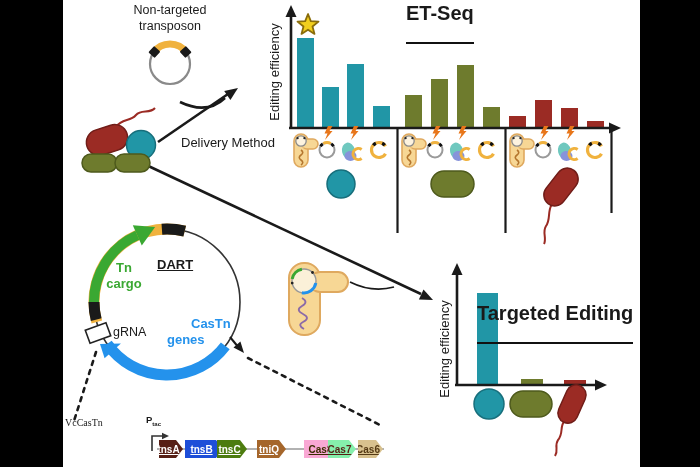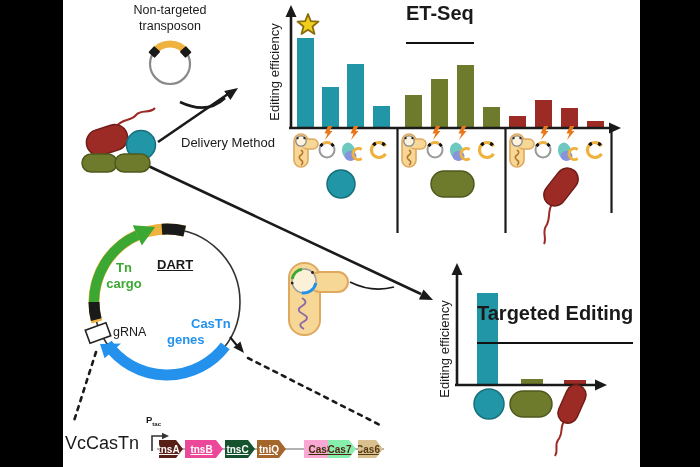--- a/index.html
+++ b/index.html
@@ -209,29 +209,29 @@
   <div class="txt title" style="left:477px;top:255px;margin-top:48px;">Targeted Editing</div>
   <div class="vlabel" style="left:437px;top:424px;width:150px;">Editing efficiency</div>
 
   <div class="txt small" style="left:157px;top:258px;font-weight:600;text-decoration:underline;">DART</div>
   <div class="txt center green small" style="left:104px;top:261px;width:40px;text-align:center;">Tn</div>
   <div class="txt center green small" style="left:98px;top:277px;width:52px;">cargo</div>
   <div class="txt" style="left:113px;top:326px;font-size:12.5px;">gRNA</div>
   <div class="txt blue small" style="left:167px;top:317px;margin-left:24px;">CasTn</div>
   <div class="txt blue small" style="left:167px;top:333px;">genes</div>
 
-  <div class="txt" style="left:65px;top:434px;font-size:18px;">VcCasTn</div>
+  <div class="txt" style="left:65px;top:418px;font-size:10px;font-family:Liberation Serif, serif;">VcCasTn</div>
   <span id="prom"><span>P</span><sub>tac</sub></span>
 <div class="gene" style="left: 159px; width: 24px; background: rgb(87, 31, 21); color: rgb(255, 255, 255);">
       <span>tnsA</span>
     </div>
-    <div class="gene" style="left: 185px; width: 38px; background: #ec4899; color: rgb(255, 255, 255);">
+    <div class="gene" style="left: 185px; width: 38px; background: #1d4ed8; color: rgb(255, 255, 255);">
       <span>tnsB</span>
     </div>
-    <div class="gene" style="left: 225px; width: 30px; background: #14532d; color: rgb(255, 255, 255);">
+    <div class="gene" style="left: 217px; width: 30px; background: #4d7c0f; color: rgb(255, 255, 255);">
       <span>tnsC</span>
     </div>
     <div class="gene" style="left: 257px; width: 29px; background: rgb(165, 102, 43); color: rgb(255, 255, 255);">
       <span>tniQ</span>
     </div>
     <div class="gene" style="left: 304px; width: 38px; background: #f9a8d4; color: rgb(59, 44, 0);">
       <span>Cas8</span>
     </div>
     <div class="gene" style="left: 328px; width: 28px; background: #86efac; color: rgb(87, 31, 21);">
       <span>Cas7</span>

